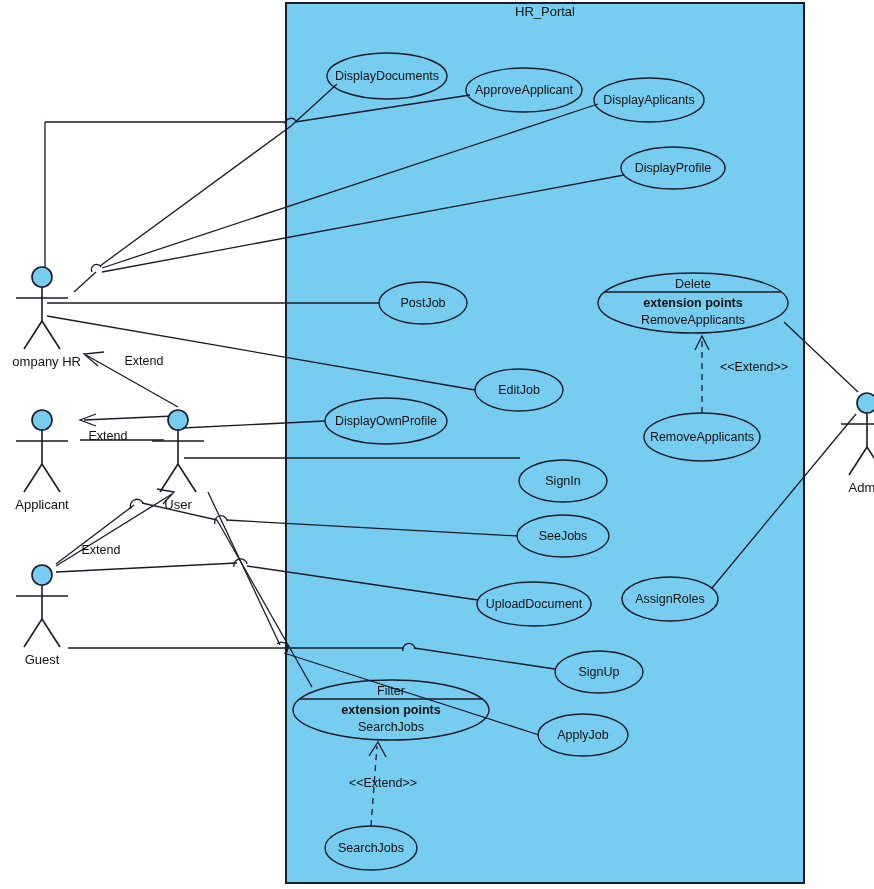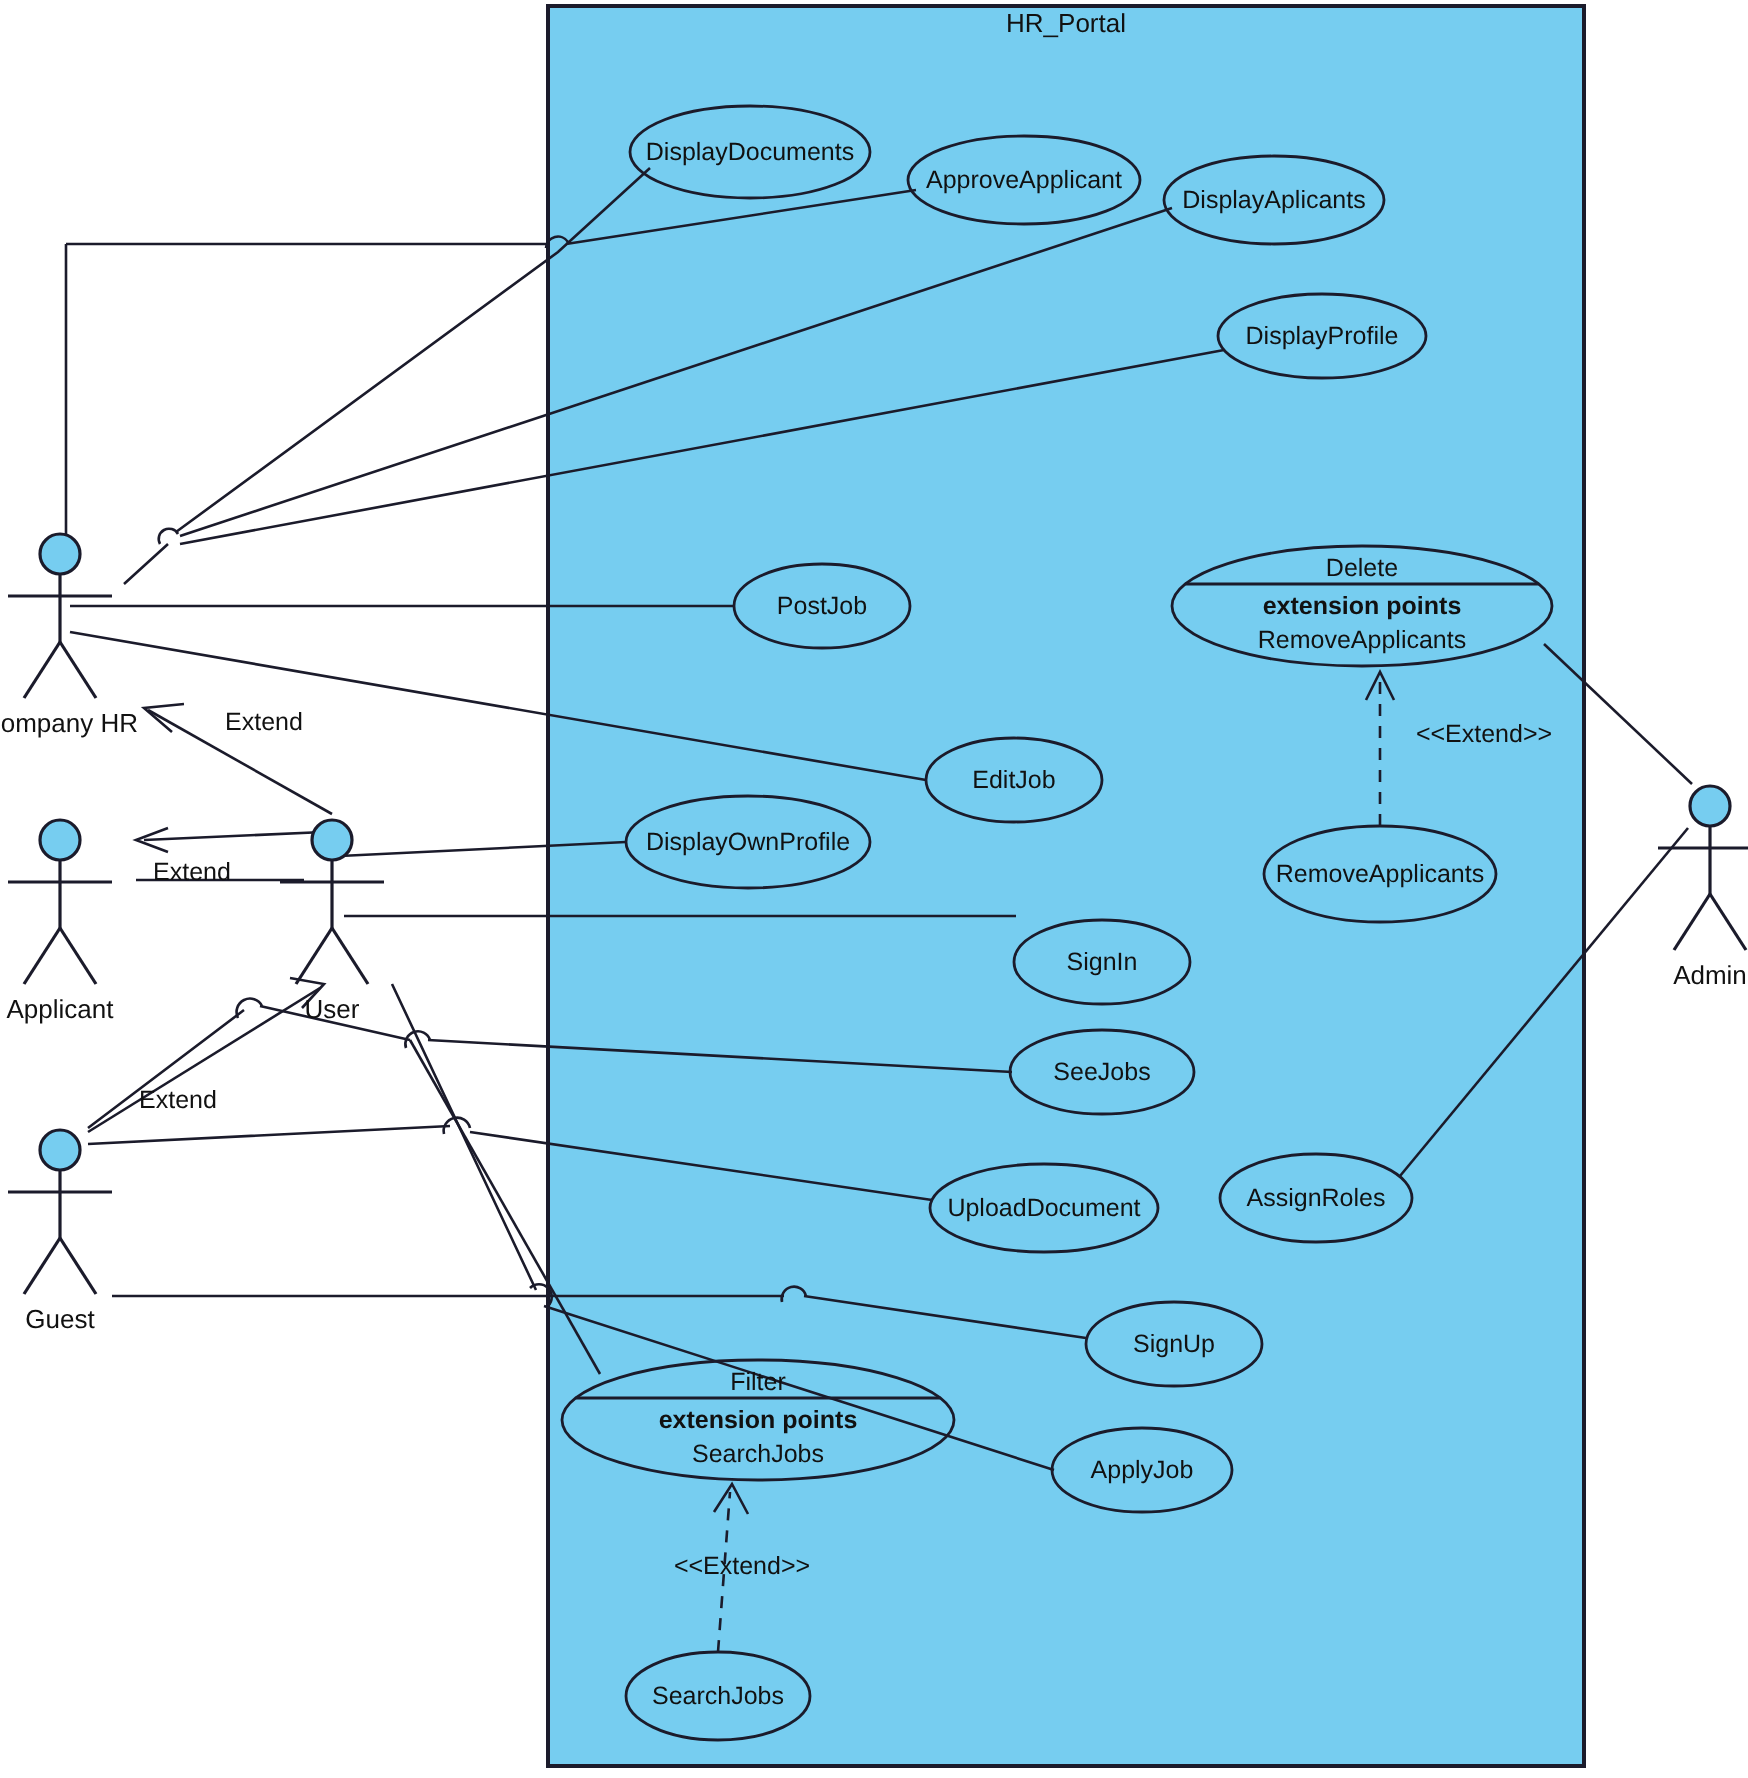--- a/index.html
+++ b/index.html
@@ -2,21 +2,21 @@
 <html><head>
 <meta charset="utf-8">
 <title>HR_Portal Use Case Diagram</title>
 <style>
   html,body{margin:0;padding:0;background:#ffffff;}
   body{
     width:874px;height:889px;
     font-family:"Liberation Sans","DejaVu Sans",sans-serif;
     overflow:hidden;position:relative;
   }
-  #stage{position:absolute;left:0;top:0;width:860px;height:889px;}
+  #stage{position:absolute;left:12px;top:0;width:860px;height:889px;}
   svg{display:block;}
   .uc-label{font-family:"Liberation Sans","DejaVu Sans",sans-serif;font-size:12.5px;fill:#111111;}
   .uc-label-bold{font-family:"Liberation Sans","DejaVu Sans",sans-serif;font-size:12.5px;fill:#111111;font-weight:bold;}
   .actor-label{font-family:"Liberation Sans","DejaVu Sans",sans-serif;font-size:13px;fill:#111111;}
   .sys-label{font-family:"Liberation Sans","DejaVu Sans",sans-serif;font-size:13px;fill:#111111;}
   .rel-label{font-family:"Liberation Sans","DejaVu Sans",sans-serif;font-size:12.5px;fill:#111111;}
 </style>
 </head>
 <body>
 

